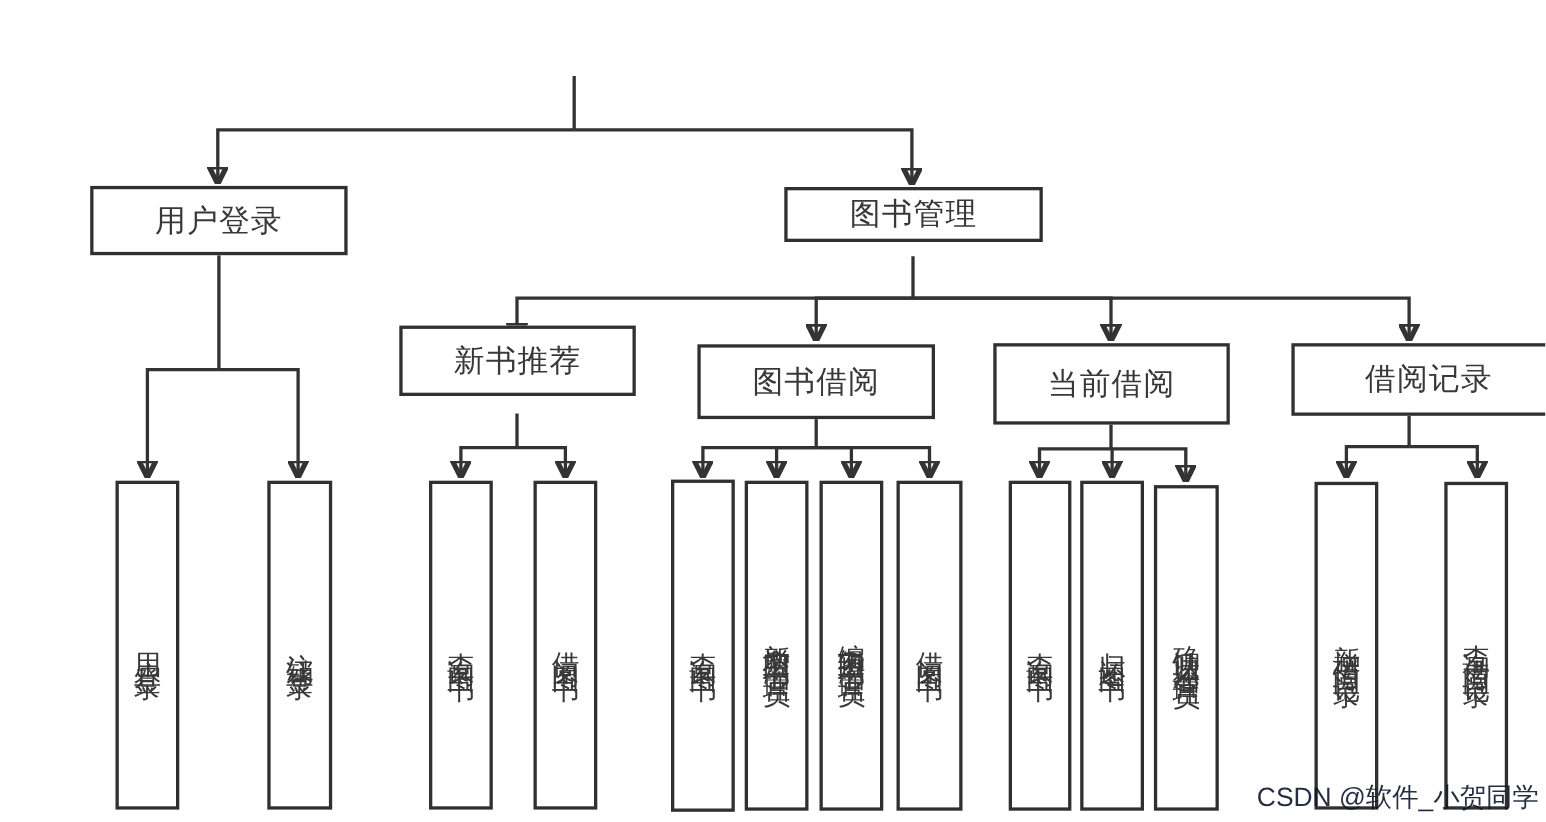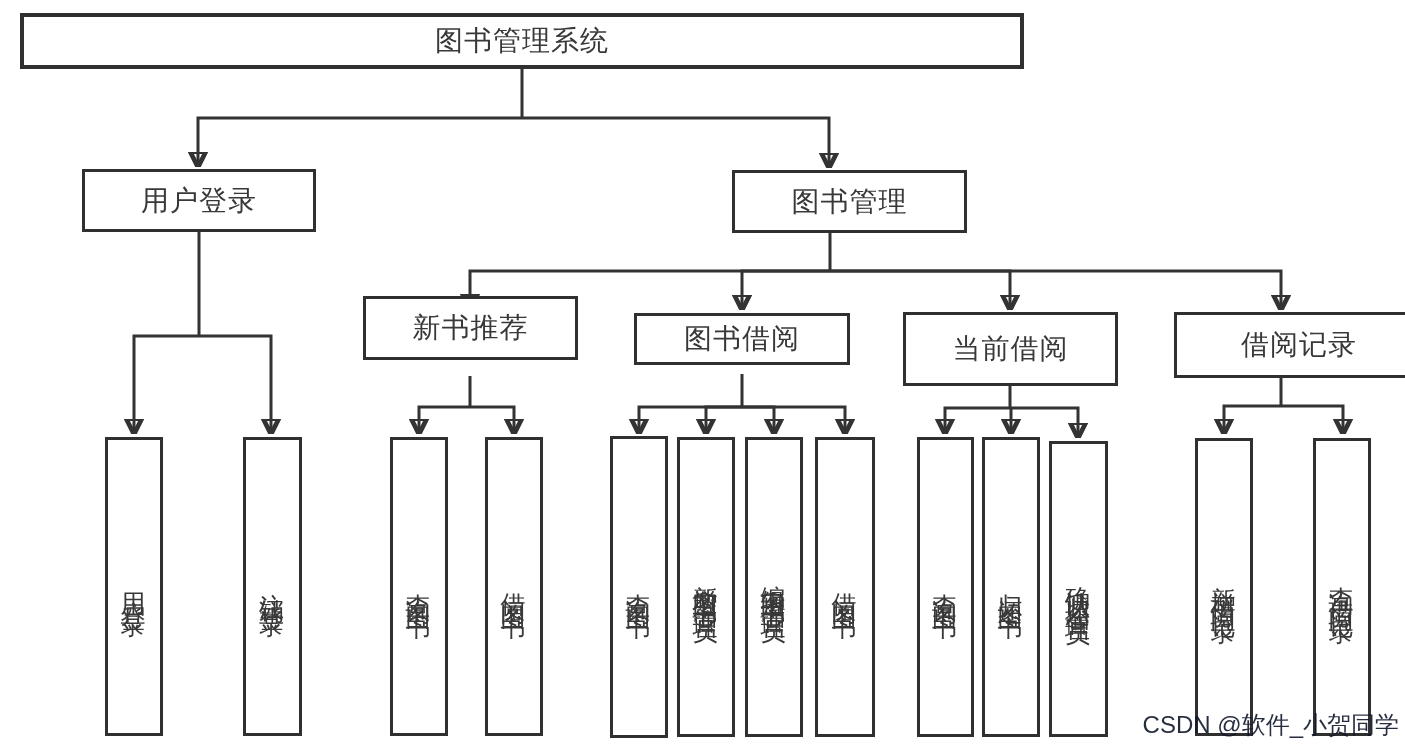--- a/index.html
+++ b/index.html
@@ -99,35 +99,32 @@
     <path d="M742 407 H845 V432" marker-end="url(#arrow)"></path>
 
     <path d="M1010 408 H945 V432" marker-end="url(#arrow)"></path>
     <path d="M1011 408 V432" marker-end="url(#arrow)"></path>
     <path d="M1010 408 H1078 V436" marker-end="url(#arrow)"></path>
 
     <path d="M1281 406 H1224 V432" marker-end="url(#arrow)"></path>
     <path d="M1281 406 H1343 V432" marker-end="url(#arrow)"></path>
   </svg>
 
-  <div class="box root" style="left:20px; top:13px; width:1004px; height:56px;">
-    <span class="hlabel">图书管理系统</span>
-  </div>
 
   <div class="box" style="left:82px; top:169px; width:234px; height:63px;">
     <span class="hlabel">用户登录</span>
   </div>
-  <div class="box" style="left:713px; top:170px; width:235px; height:63px;margin-left:19px;">
+  <div class="box" style="left:713px; top:170px; width:235px; height:50px;">
     <span class="hlabel">图书管理</span>
   </div>
 
   <div class="box" style="left:363px; top:296px; width:215px; height:64px;">
     <span class="hlabel">新书推荐</span>
   </div>
-  <div class="box" style="left:634px; top:313px; width:216px; height:52px;">
+  <div class="box" style="left:634px; top:313px; width:216px; height:68px;">
     <span class="hlabel">图书借阅</span>
   </div>
   <div class="box" style="left:903px; top:312px; width:215px; height:74px;">
     <span class="hlabel">当前借阅</span>
   </div>
   <div class="box" style="left:1174px; top:312px; width:250px; height:66px;">
     <span class="hlabel">借阅记录</span>
   </div>
 
   <div class="box vbox" style="left:105px; top:437px; width:58px; height:299px;">

